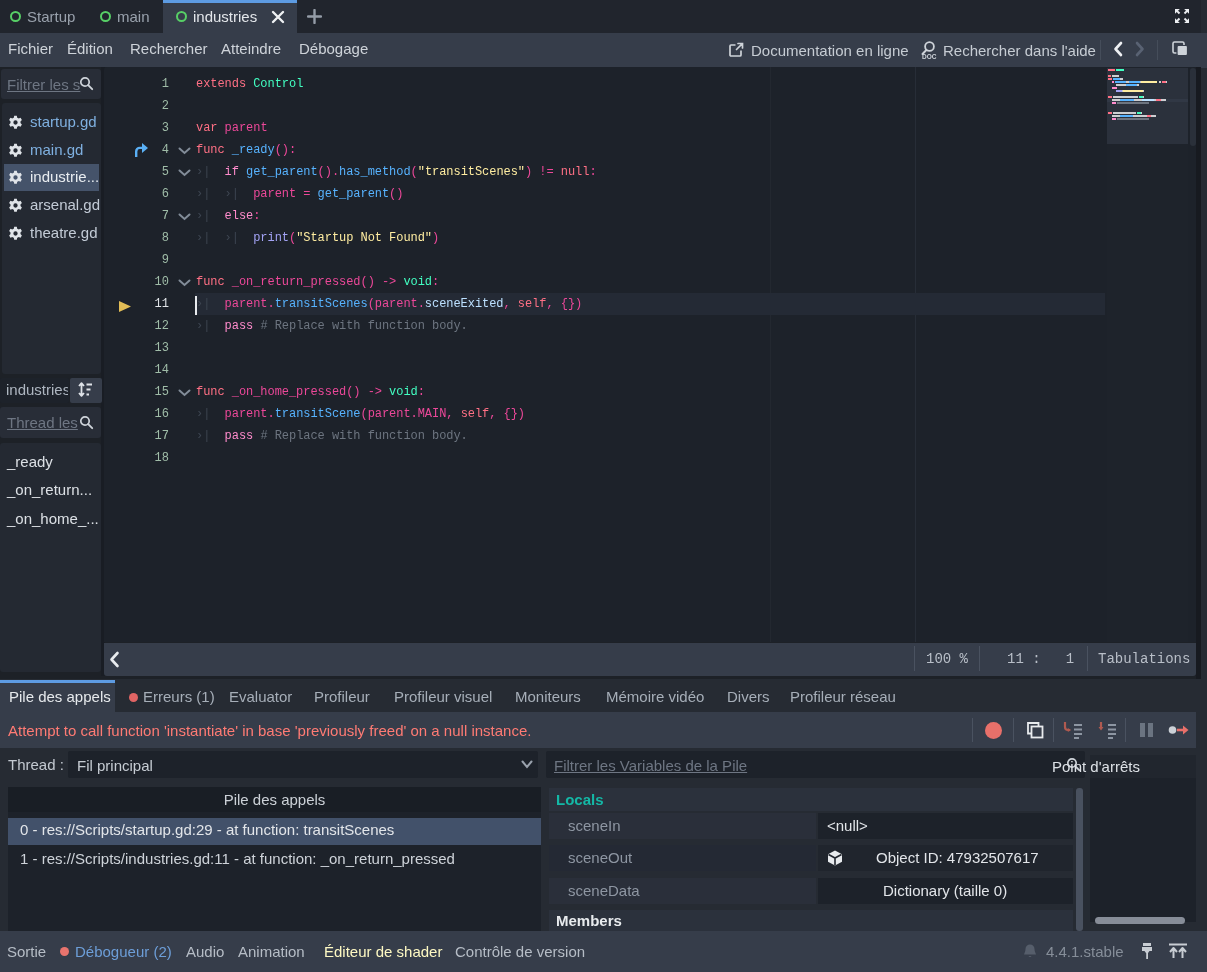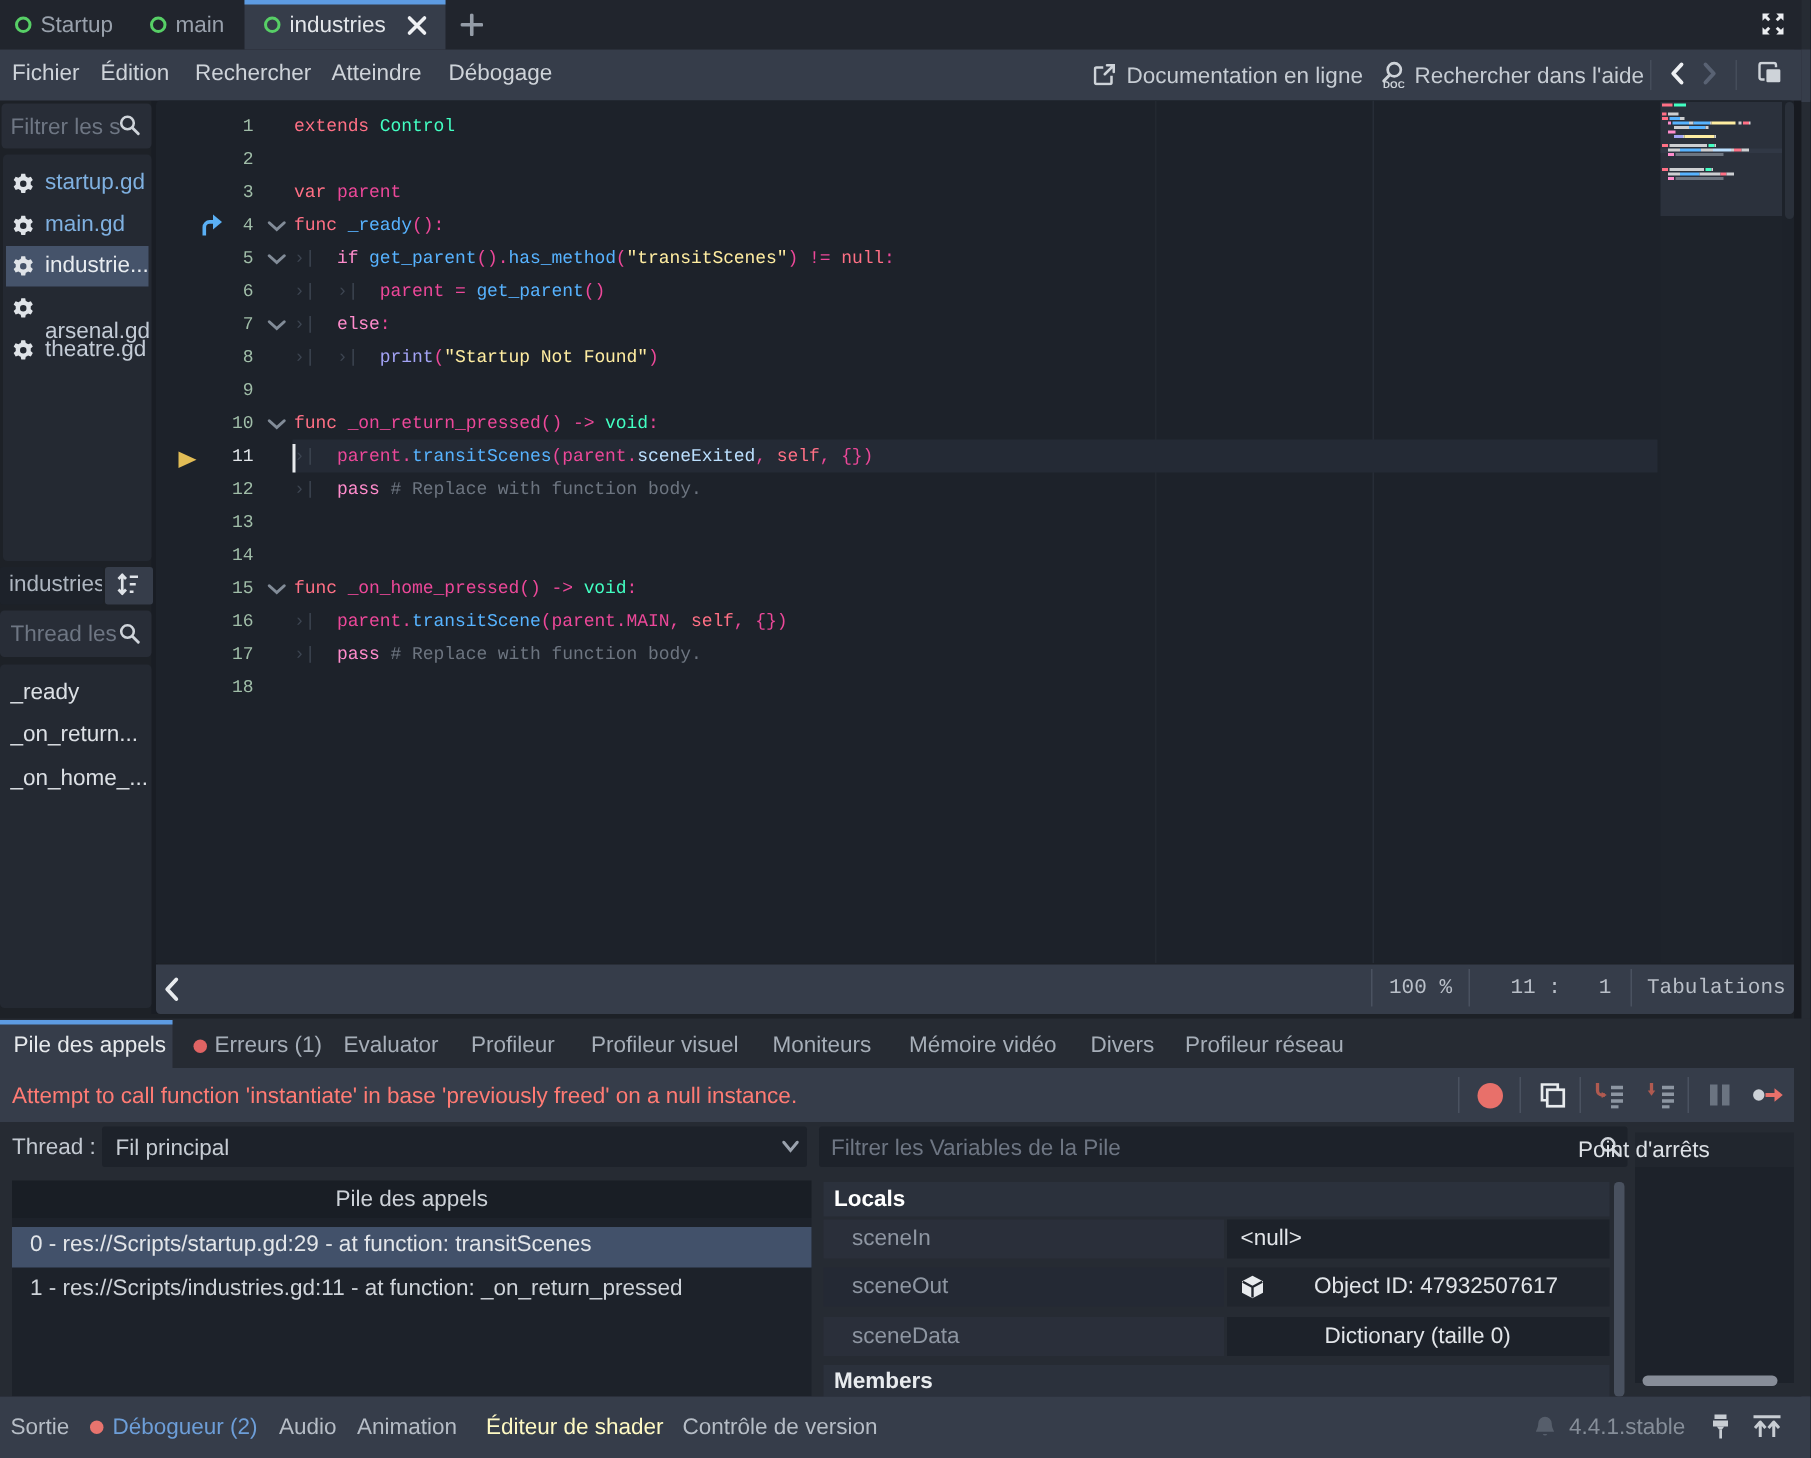--- a/index.html
+++ b/index.html
@@ -9,21 +9,21 @@
   svg { display:block; }
 
   
   #strip { left:0; top:0; width:1207px; height:33px; background:#21252d; }
   .ttab { position:absolute; top:0; height:33px; display:flex; align-items:center; }
   .tcirc { width:11px; height:11px; border:2.5px solid #57cf66; border-radius:50%; }
   
   #menu { left:0; top:33px; width:1207px; height:34px; background:#363d4a; }
   
   .inp { position:absolute; border-radius:3px; }
-  .ph { color:#6e7683; font-size:15px; }
+  .ph { color:#6e7683; font-size:15px;text-decoration:underline; }
   .mag { position:absolute; }
   
   #codebg { left:104px; top:67px; width:1092px; height:575px; background:#1d222a; border-radius:3px 3px 0 0; }
   .mono { font-family:"Liberation Mono", monospace; }
   #code { position:absolute; left:196px; top:73px; font-family:"Liberation Mono", monospace; font-size:12px; letter-spacing:-0.05px; }
   .cl { height:22px; line-height:22px; white-space:pre; }
   #gutter { position:absolute; left:105px; top:73px; width:64px; text-align:right; font-family:"Liberation Mono", monospace; font-size:12px; }
   .gn { height:22px; line-height:22px; color:#a0bda8; }
   .gn.cur { color:#e1e5e9; }
   .k1{color:#ff7085}.k2{color:#ff8ccc}.fn{color:#57b3ff}.gl{color:#a3a3f5}
@@ -121,21 +121,21 @@
     <use href="#gear"></use>
   </svg>
 <div class="abs ui" style="left:30px;top:141px;color:#7fb0e0">main.gd</div>
 <svg class="abs gear" style="left:8px;top:170px" width="15" height="15" viewBox="0 0 16 16">
     <use href="#gear"></use>
   </svg>
 <div class="abs ui" style="left:30px;top:168px;color:#e8ecf0">industrie...</div>
 <svg class="abs gear" style="left:8px;top:198px" width="15" height="15" viewBox="0 0 16 16">
     <use href="#gear"></use>
   </svg>
-<div class="abs ui" style="left:30px;top:212px;color:#c3cbd6">arsenal.gd</div>
+<div class="abs ui" style="left:30px;top:196px;color:#c3cbd6">arsenal.gd</div>
 <svg class="abs gear" style="left:8px;top:226px" width="15" height="15" viewBox="0 0 16 16">
     <use href="#gear"></use>
   </svg>
 <div class="abs ui" style="left:30px;top:224px;color:#c3cbd6">theatre.gd</div>
 
 <div class="abs" style="left:69.5px;top:377.5px;width:32px;height:25px;background:#363d4a;border-radius:2px"></div>
 <div class="abs" style="left:0px;top:378px;width:69px;height:24.5px;background:#1d222a;border-radius:2px"></div>
 <div class="abs ui" style="left:6px;top:381px;color:#aeb6c0;width:62px;overflow:hidden">industries</div>
 <svg class="abs" style="left:77px;top:381px" width="17" height="17" viewBox="0 0 17 17" stroke="#dfe3e8" fill="#dfe3e8">
     <path d="M4.5 2.5 V14.5 M2 5 L4.5 2.2 L7 5 M2 12 L4.5 14.8 L7 12" fill="none" stroke-width="1.8" stroke-linejoin="round"></path>
@@ -350,21 +350,21 @@
   </svg>
 
 <div class="abs" style="left:8px;top:812px;width:533px;height:119px;background:#1d222a"></div>
 <div class="abs" style="left:8px;top:787px;width:533px;height:25px;background:#191e25"></div>
 <div class="abs ui" style="left:8px;top:791px;width:533px;text-align:center;color:#ccd1d7">Pile des appels</div>
 <div class="abs" style="left:8px;top:818px;width:533px;height:27px;background:#42516a"></div>
 <div class="abs ui" style="left:20px;top:821px;color:#e2e5e9">0 - res://Scripts/startup.gd:29 - at function: transitScenes</div>
 <div class="abs ui" style="left:20px;top:849.5px;color:#ced3d9">1 - res://Scripts/industries.gd:11 - at function: _on_return_pressed</div>
 
 <div class="abs" style="left:549px;top:788px;width:524px;height:23px;background:#2b313c"></div>
-<div class="abs ui bold" style="left:556px;top:791px;color:#ffffff">Locals</div>
+<div class="abs ui bold" style="left:556px;top:791px;color:#14b8a6">Locals</div>
 <div class="abs" style="left:549px;top:813px;width:267px;height:26px;background:#2a2f3a"></div>
 <div class="abs" style="left:818px;top:813px;width:255px;height:26px;background:#1d222a"></div>
 <div class="abs ui" style="left:568px;top:817px;color:#8e96a2">sceneIn</div>
 <div class="abs ui" style="left:827px;top:817px;color:#e2e5e9">&lt;null&gt;</div>
 <div class="abs" style="left:549px;top:845px;width:267px;height:26px;background:#242934"></div>
 <div class="abs" style="left:818px;top:845px;width:255px;height:26px;background:#20252d"></div>
 <div class="abs ui" style="left:568px;top:849px;color:#8e96a2">sceneOut</div>
 <svg class="abs" style="left:827px;top:850px" width="16" height="16" viewBox="0 0 16 16">
     <path d="M8 0.5 L15 4.2 V11.8 L8 15.5 L1 11.8 V4.2 Z" fill="#e8ebee"></path>
     <path d="M1.5 4.5 L8 8 L14.5 4.5 M8 8 V15" stroke="#21262e" stroke-width="1.6" fill="none"></path>

